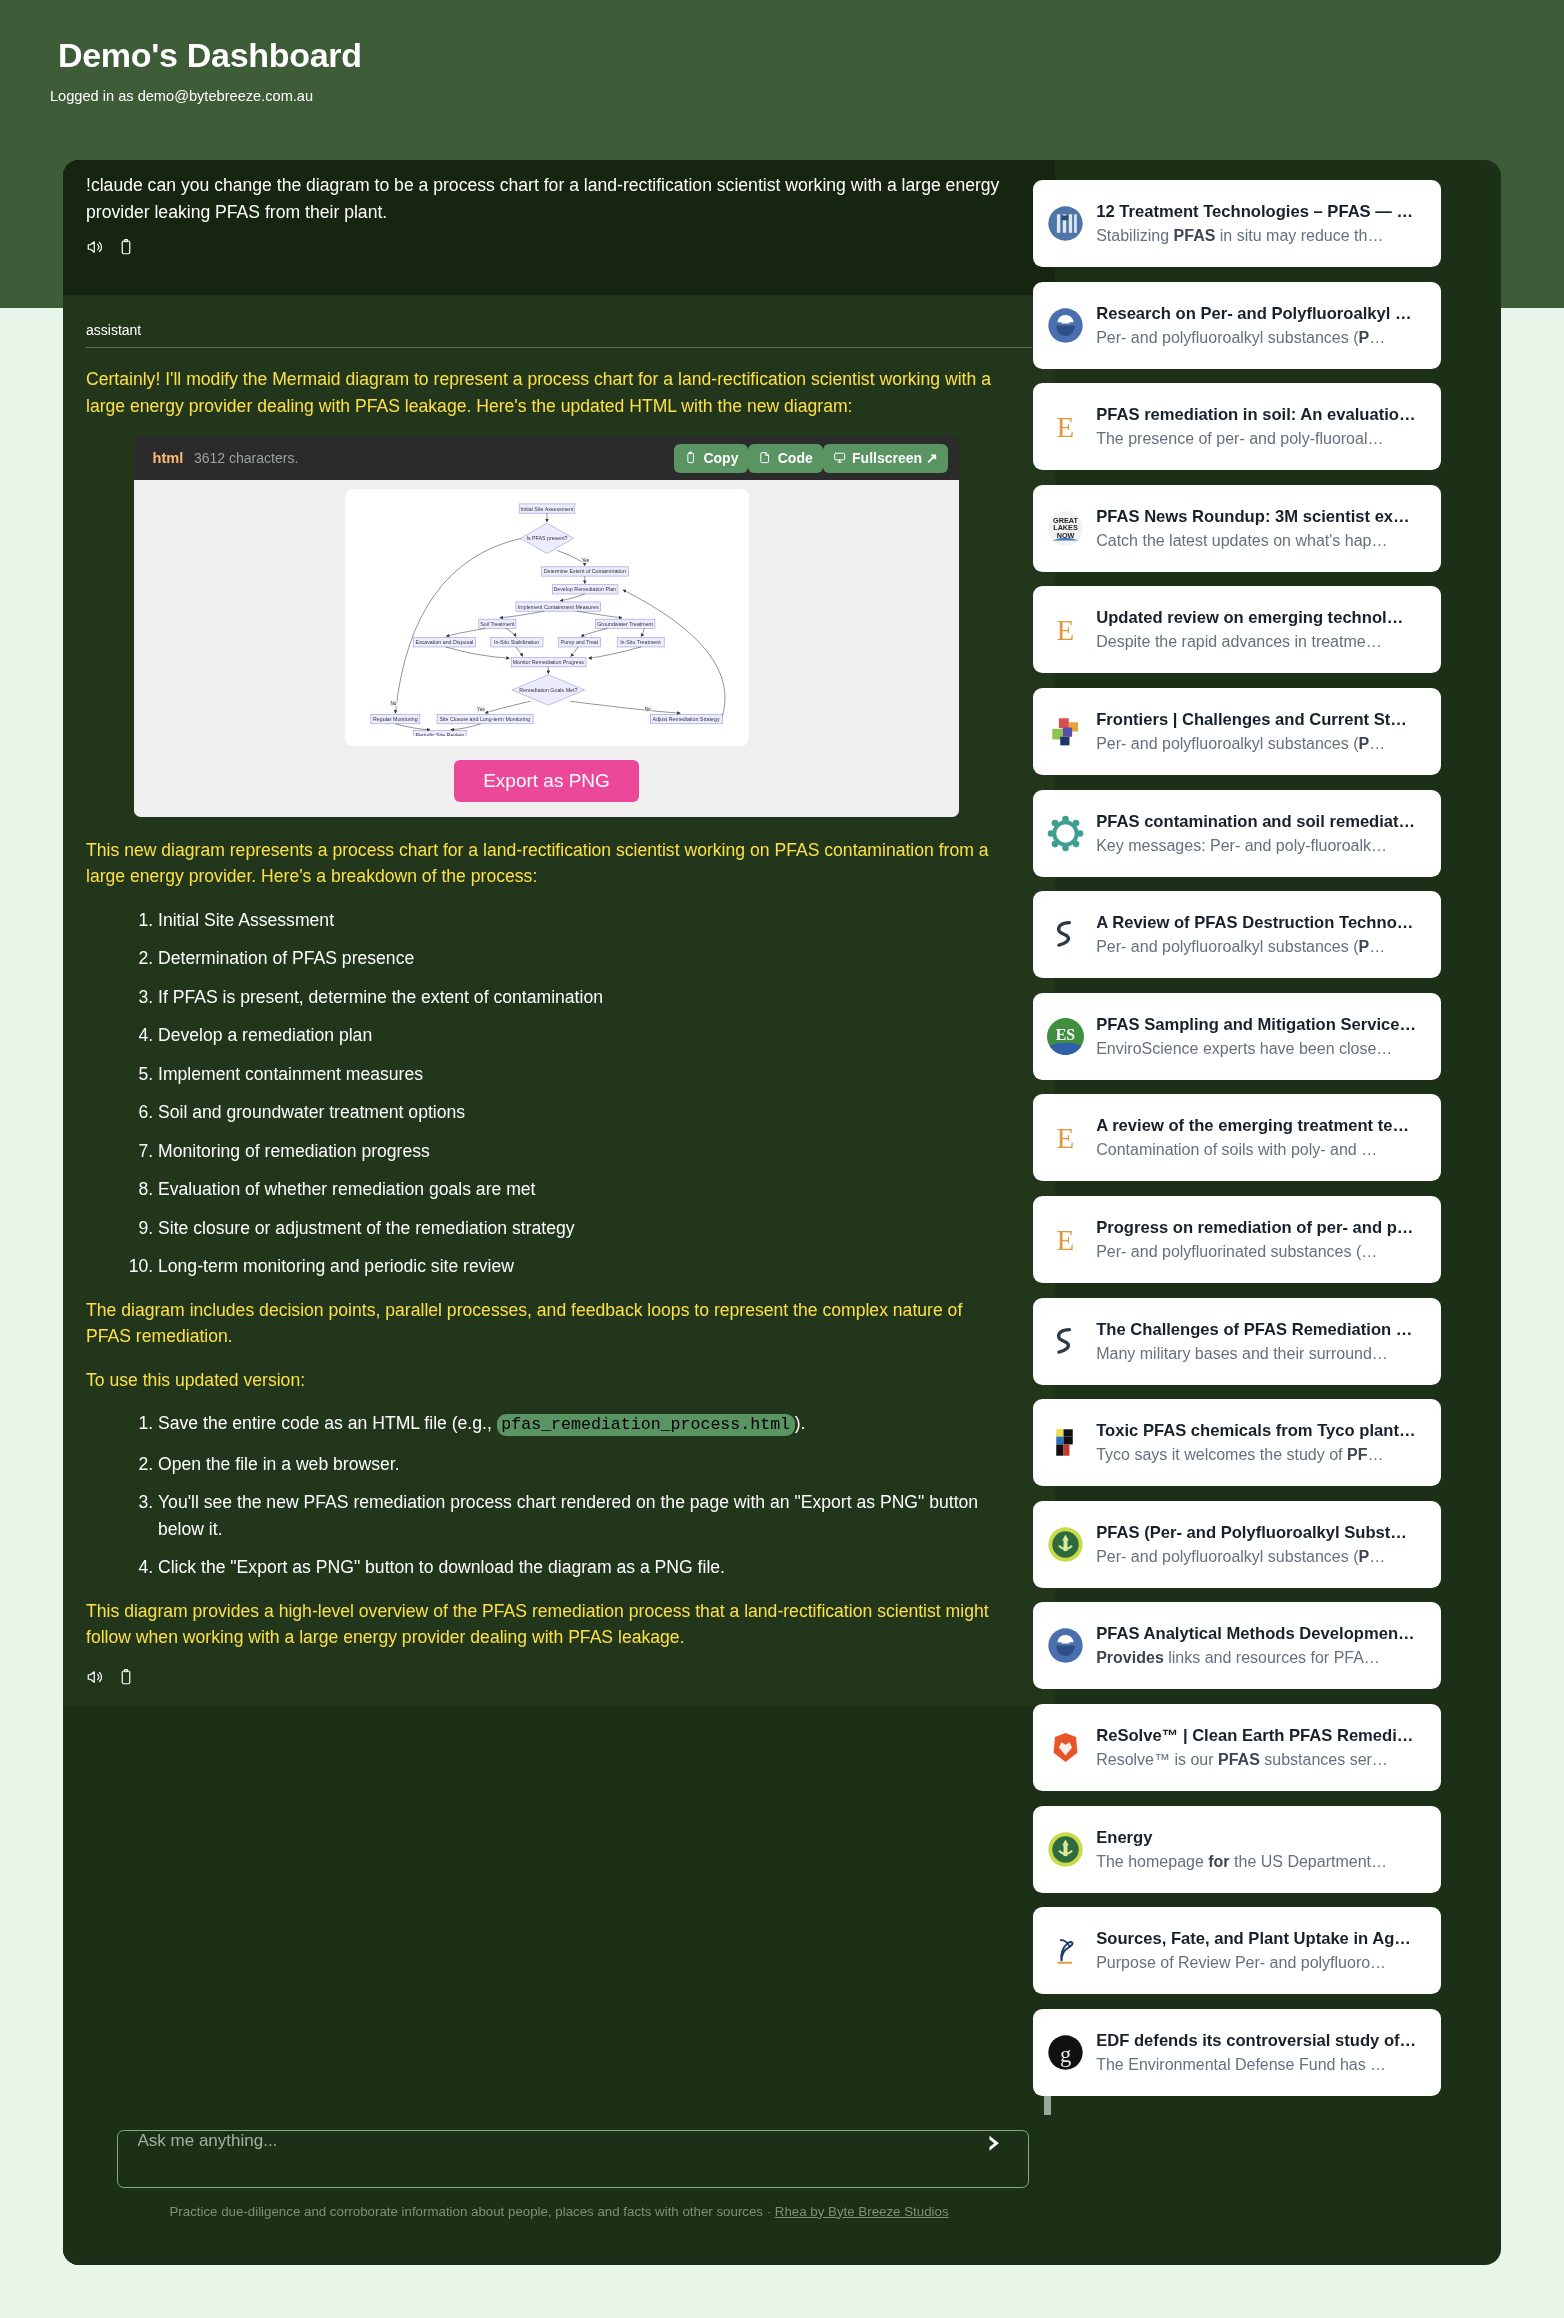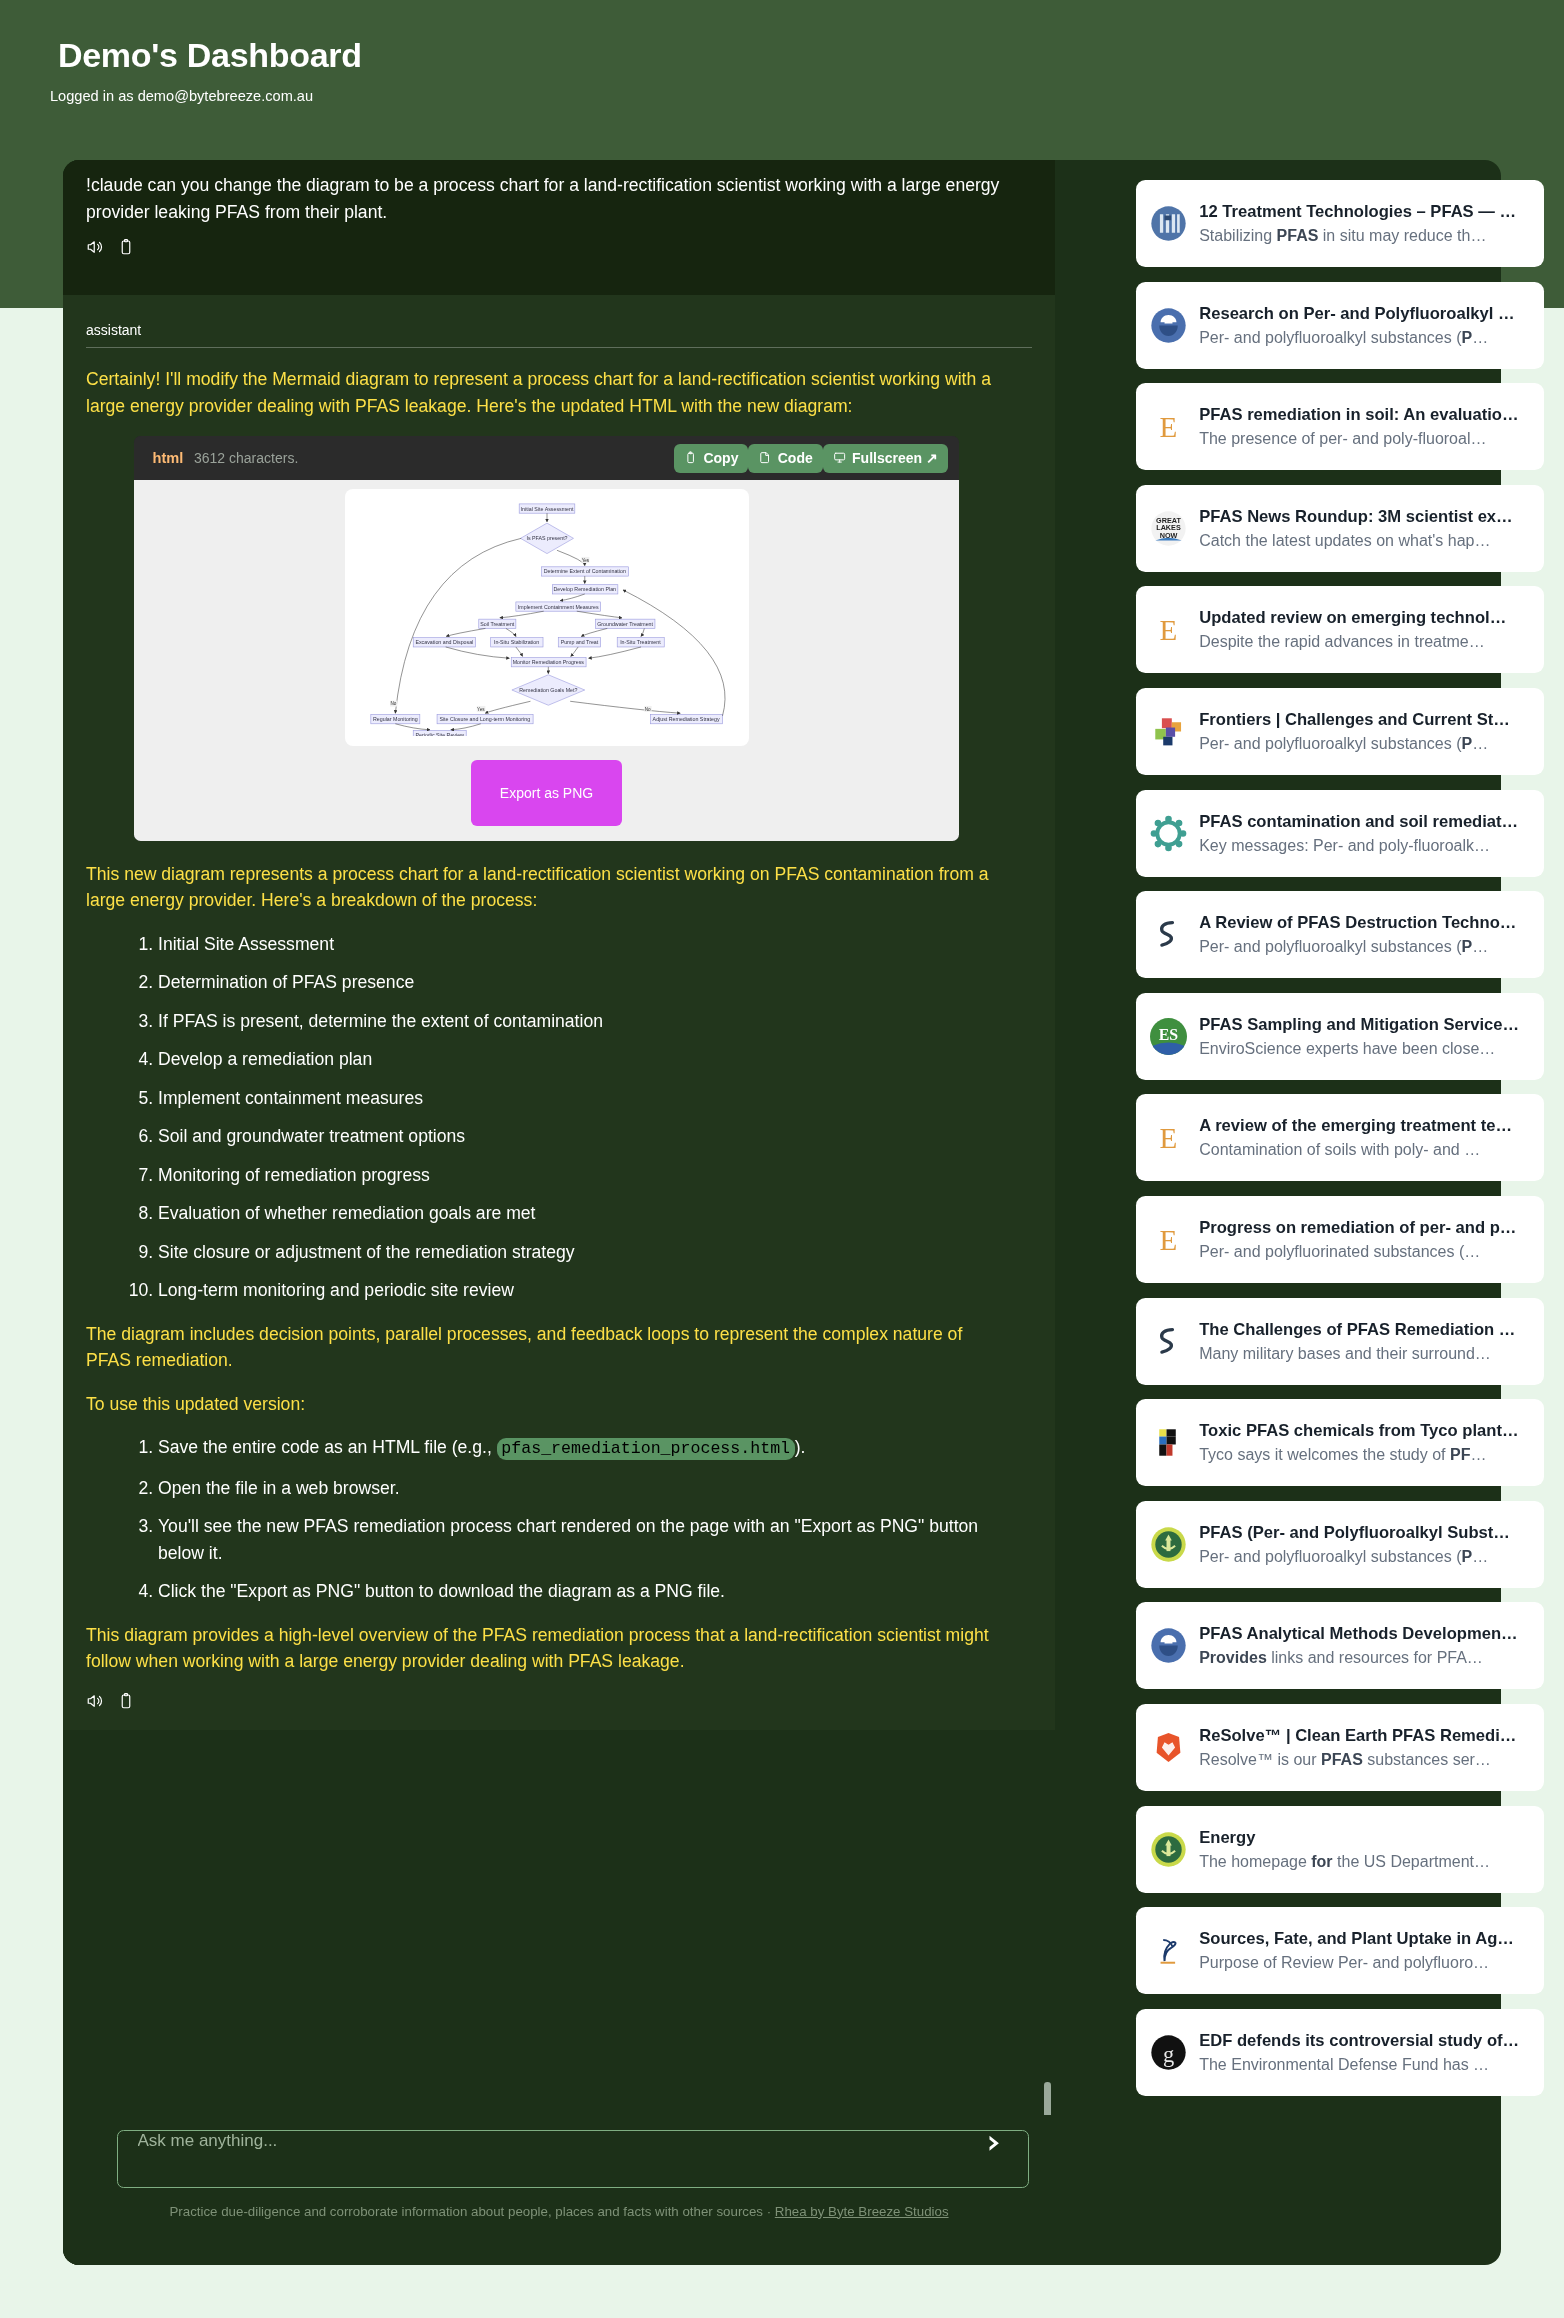--- a/index.html
+++ b/index.html
@@ -151,27 +151,27 @@
   .diagram-card {
     width: 404px;
     margin: 0 auto;
     background: #ffffff;
     border-radius: 8px;
     padding: 8px 0 9.3px 0;
   }
   .diagram-svg { display: block; width: 404px; height: 239px; }
   .export-wrap { display: flex; justify-content: center; margin-top: 14.6px; }
   .export-btn {
-    background: #d946ef;
+    background: #ec4899;
     border: none;
     border-radius: 6px;
     color: #ffffff;
-    font-size: 14px;
+    font-size: 19px;
     font-family: "Liberation Sans", sans-serif;
-    padding: 25px 29px;
+    padding: 10px 29px;
     cursor: pointer;
   }
   
   ol.md-list {
     margin: 2.7px 0 17px 0;
     padding-left: 72px;
     max-width: 928px;
   }
   ol.md-list li {
     font-size: 17.6px;
@@ -235,21 +235,21 @@
     right: 4px;
     top: 1922px;
     width: 6.6px;
     height: 60px;
     background: #9aa99a;
     border-radius: 3.3px;
   }
   
   .side-col {
     position: absolute;
-    left: 1117px; top: 160px;
+    left: 1014px; top: 160px;
     width: 446px;
     height: 2105px;
     padding: 20px 18.6px 0 18.6px;
     overflow: hidden;
   }
   .src-card {
     display: flex;
     align-items: center;
     gap: 12px;
     background: #ffffff;

